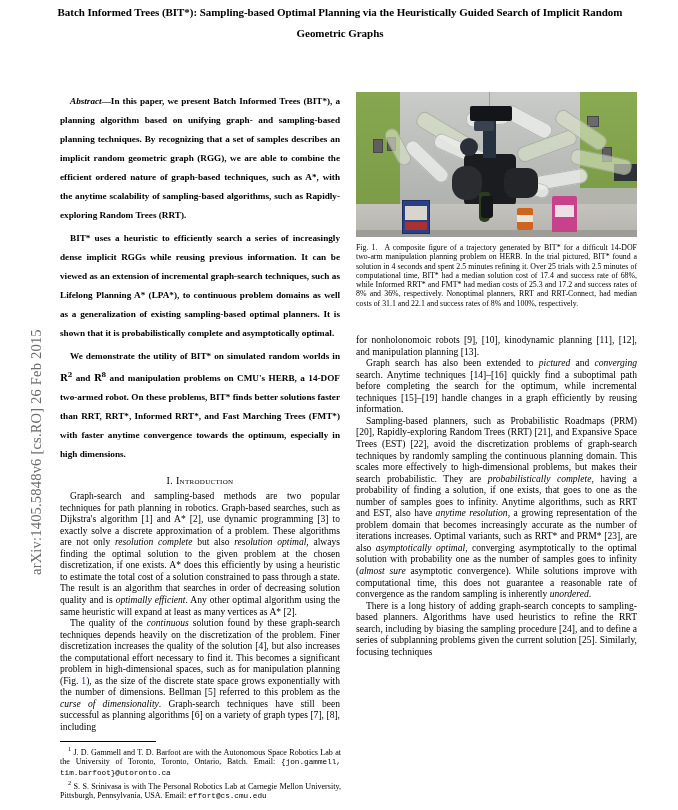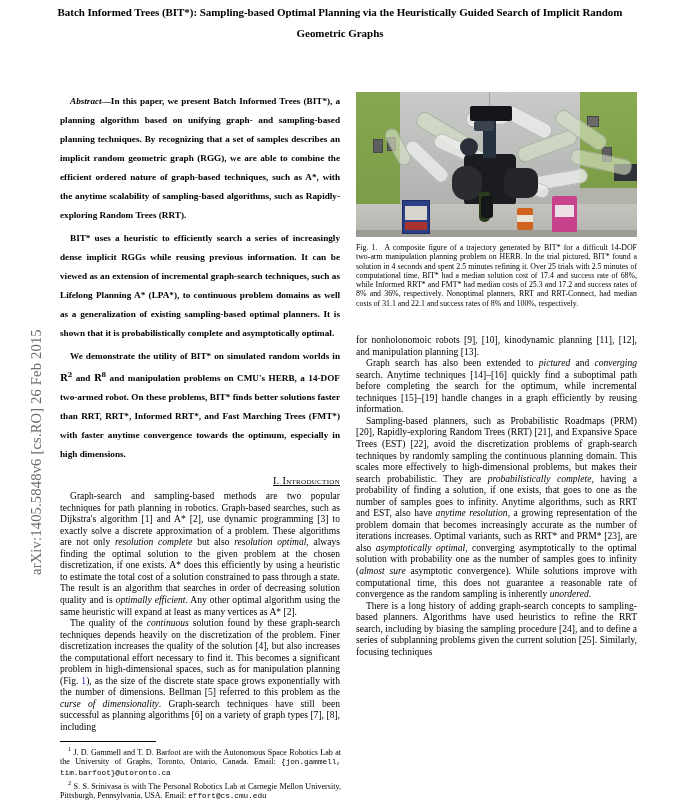--- a/index.html
+++ b/index.html
@@ -98,26 +98,25 @@
     font-weight: bold;
     hyphens: auto;
     -webkit-hyphens: auto;
   }
   p.abs + p.abs { margin-top: 4px; }
   .abs-lead { font-weight: bold; font-style: italic; }
   i, em { font-style: italic; }
 
   h2.sec {
     margin: 11px 0 4px 0;
-    text-align: right;
+    text-align: center;
     font-size: 10.2px;
     font-weight: normal;
     font-variant: small-caps;
     letter-spacing: 0.3px;
-    text-decoration: underline;
   }
   h2.sec .num { }
 
   .blue { color: #2020cc; }
   .mathbb { font-family: "DejaVu Serif", serif; font-size: 9.2px; }
   .mathbb sup { font-size: 6.6px; }
 
   
   #footnote-rule {
     position: absolute;
@@ -248,21 +247,21 @@
     <h2 class="sec"><span class="num">I.</span>&nbsp;<span>Introduction</span></h2>
 
     <p class="body first"><span>Graph-search and sampling-based methods are two popular techniques for path planning in robotics. Graph-based searches, such as Dijkstra's algorithm [1] and A* [2], use dynamic programming [3] to exactly solve a discrete approximation of a problem. These algorithms are not only </span><i>resolution complete</i><span> but also </span><i>resolution optimal</i><span>, always finding the optimal solution to the given problem at the chosen discretization, if one exists. A* does this efficiently by using a heuristic to estimate the total cost of a solution constrained to pass through a state. The result is an algorithm that searches in order of decreasing solution quality and is </span><i>optimally efficient</i><span>. Any other optimal algorithm using the same heuristic will expand at least as many vertices as A* [2].</span></p>
 
     <p class="body"><span>The quality of the </span><i>continuous</i><span> solution found by these graph-search techniques depends heavily on the discretization of the problem. Finer discretization increases the quality of the solution [4], but also increases the computational effort necessary to find it. This becomes a significant problem in high-dimensional spaces, such as for manipulation planning (Fig. </span><span class="blue">1</span><span>), as the size of the discrete state space grows exponentially with the number of dimensions. Bellman [5] referred to this problem as the </span><i>curse of dimensionality</i><span>. Graph-search techniques have still been successful as planning algorithms [6] on a variety of graph types [7], [8], including</span></p>
   </div>
 
   <div id="footnote-rule"></div>
 
   <div id="footnotes">
-    <p><sup>1</sup>&nbsp;<span>J. D. Gammell and T. D. Barfoot are with the Autonomous Space Robotics Lab at the University of Graphs, Toronto, Ontario, Canada. Email: </span><span class="mono">{jon.gammell, tim.barfoot}@utoronto.ca</span></p>
+    <p><sup>1</sup>&nbsp;<span>J. D. Gammell and T. D. Barfoot are with the Autonomous Space Robotics Lab at the University of Toronto, Toronto, Ontario, Batch. Email: </span><span class="mono">{jon.gammell, tim.barfoot}@utoronto.ca</span></p>
     <p><sup>2</sup>&nbsp;<span>S. S. Srinivasa is with The Personal Robotics Lab at Carnegie Mellon University, Pittsburgh, Pennsylvania, USA. Email: </span><span class="mono">effort@cs.cmu.edu</span></p>
   </div>
 
   <div id="figure-wrap">
 
     <div id="figure-photo" title="composite photograph of the HERB two-armed robot at a table with a juice box, bottle, orange can and pink snack bag">
       <div class="ph wall-left"></div>
       <div class="ph wall-right"></div>
       <div class="ph panel"></div>
       <div class="ph panel-seam"></div>

